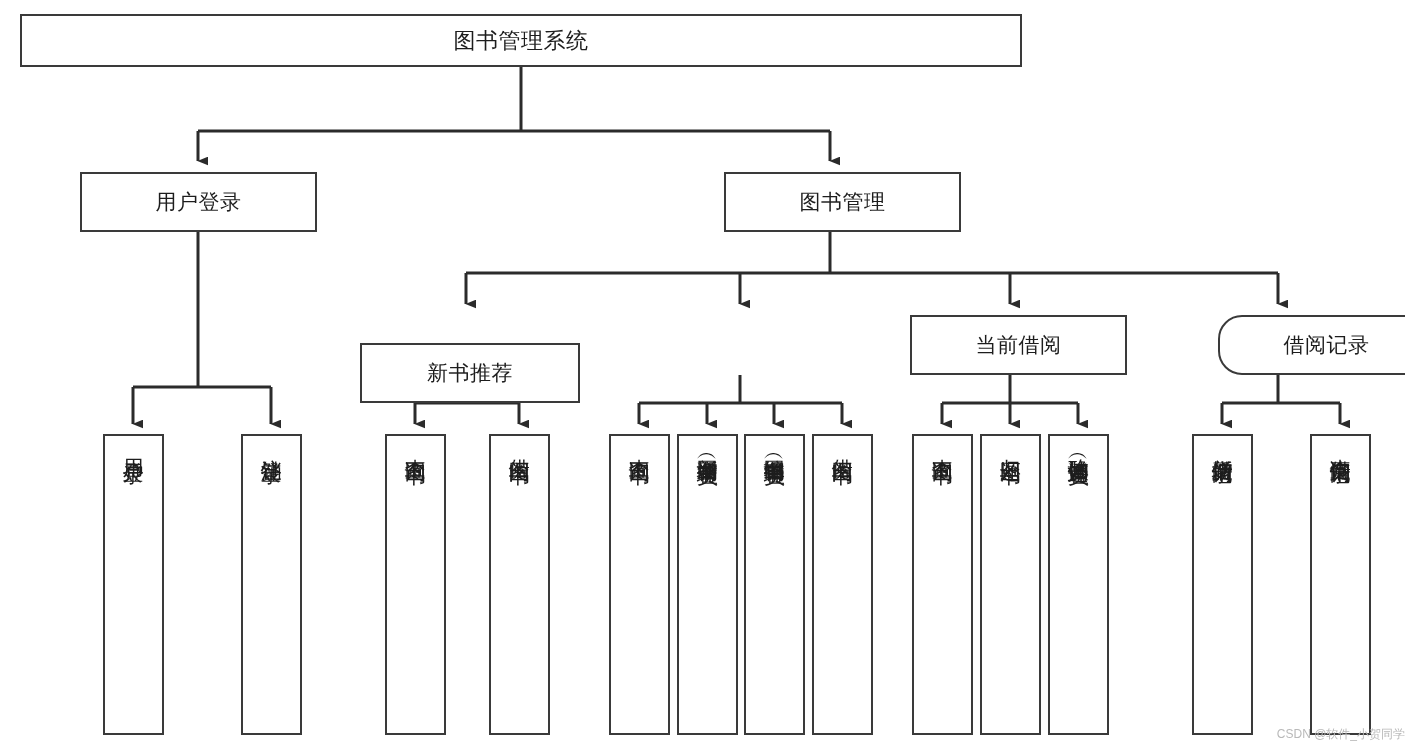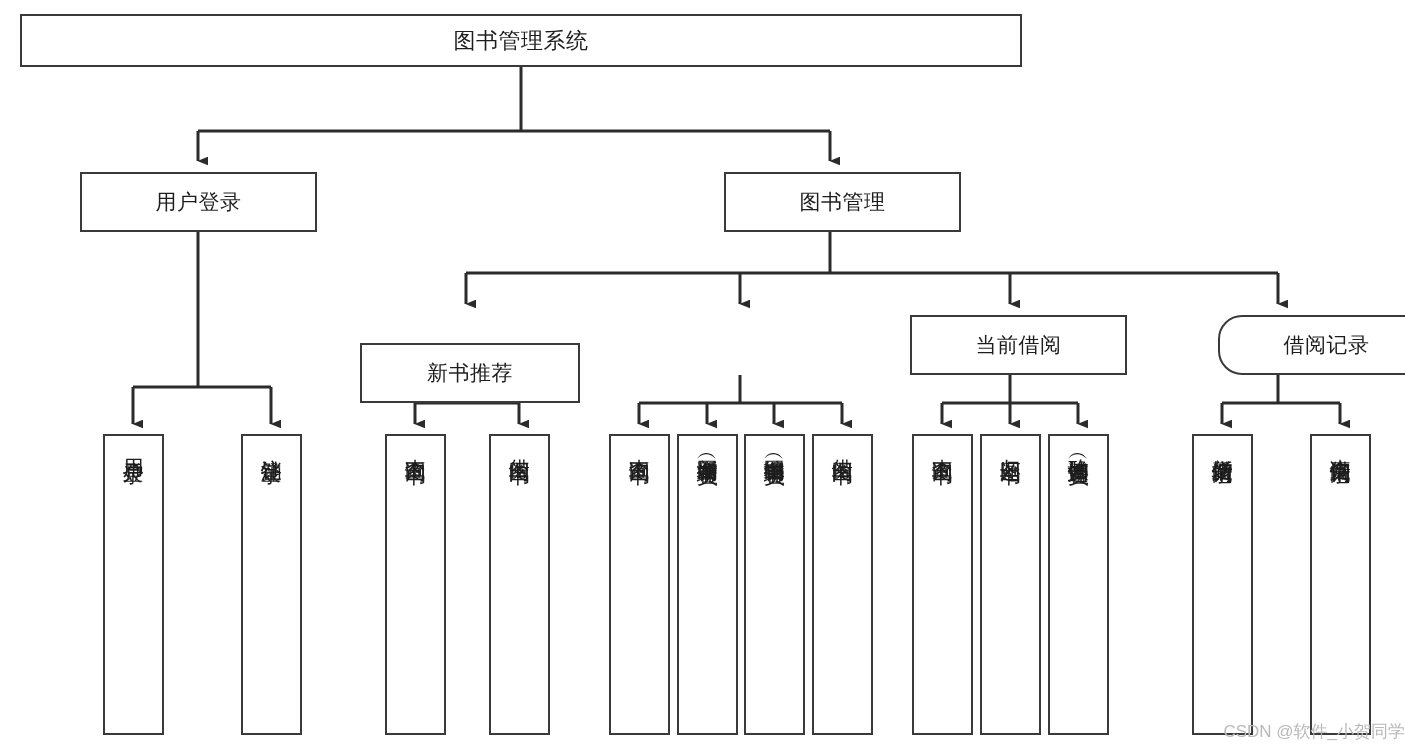--- a/index.html
+++ b/index.html
@@ -65,21 +65,21 @@
     letter-spacing: 2px;
     white-space: nowrap;
   }
   .node.vert.tall .node-label {
     letter-spacing: 1px;
   }
   #watermark {
     position: absolute;
     right: 12px;
     bottom: 4px;
-    font-size: 17px;
+    font-size: 12px;
     color: #b9b9b9;
     z-index: 5;
     white-space: nowrap;
     font-family: "Liberation Sans", "DejaVu Sans", sans-serif;
   }
 </style>
 </head>
 <body>
 
 <div id="diagram-canvas">

